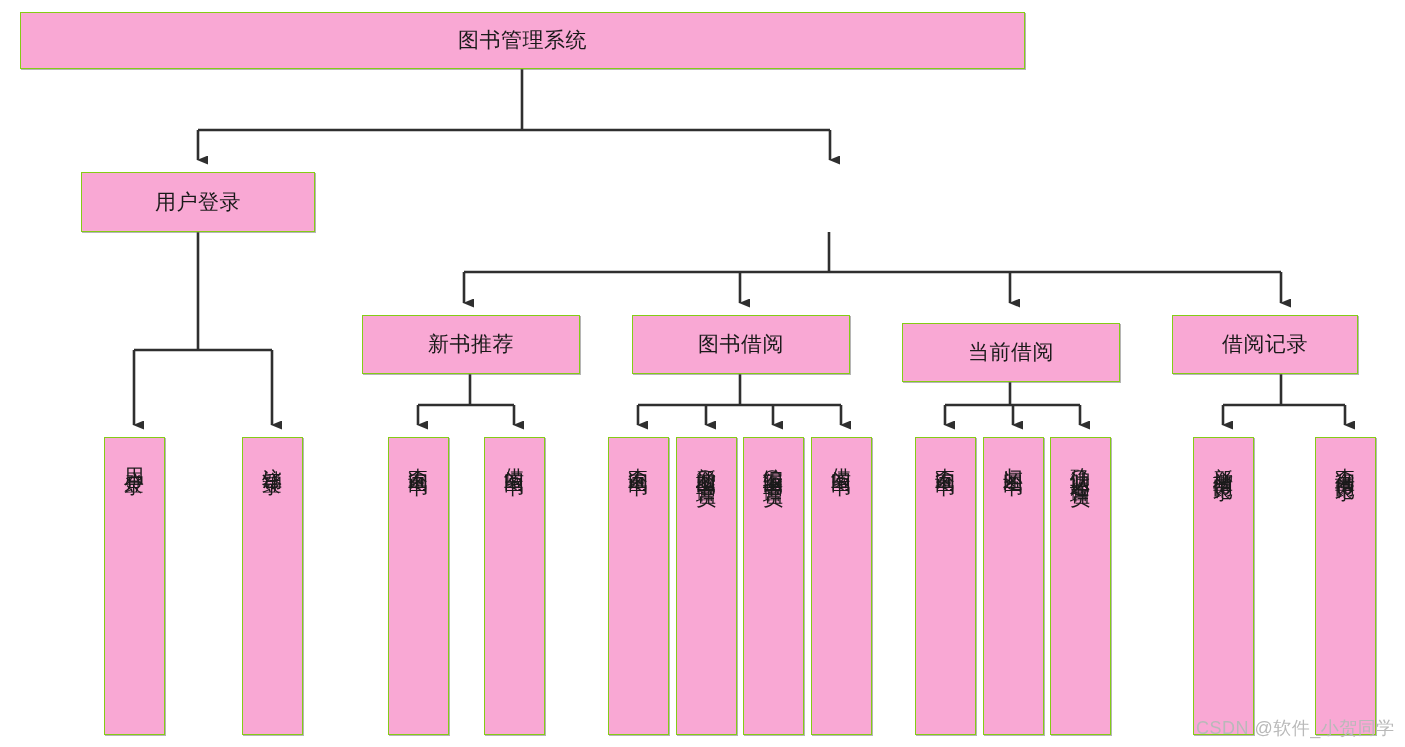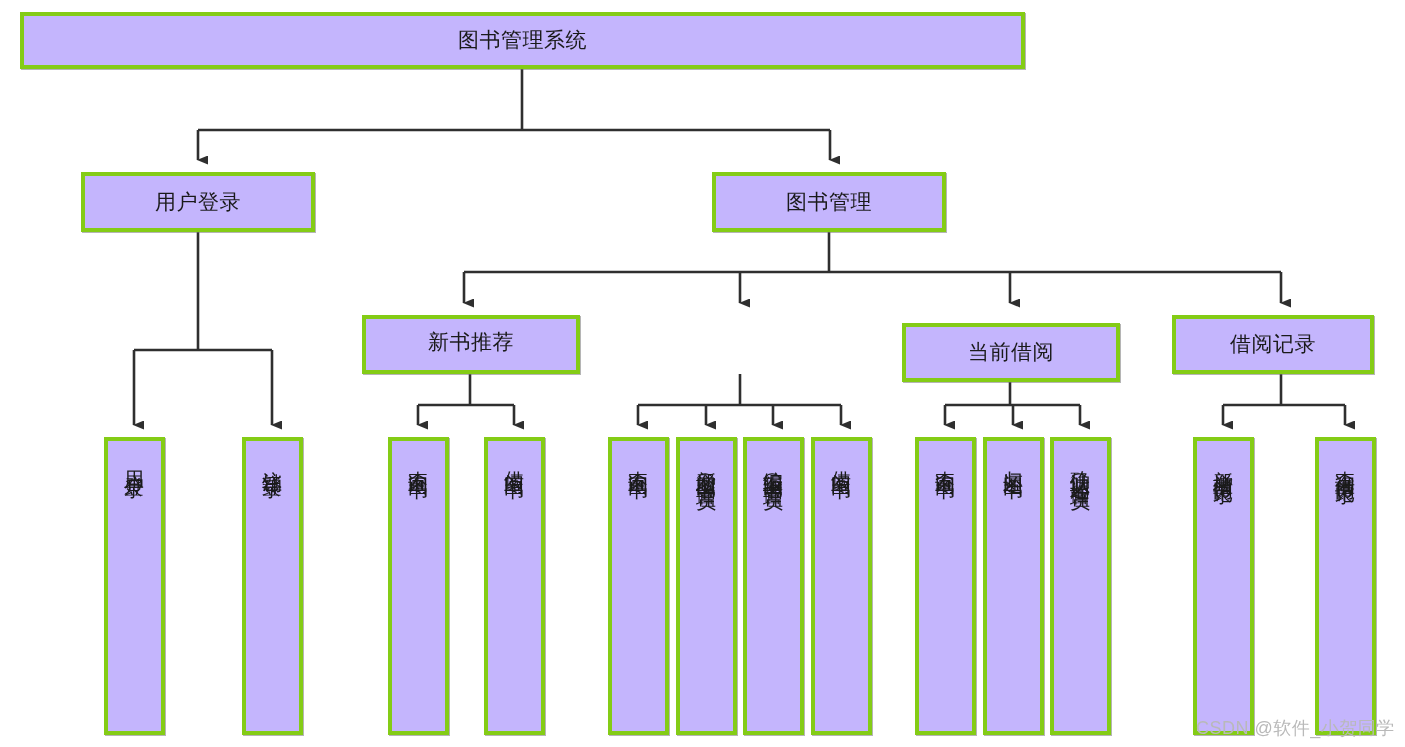--- a/index.html
+++ b/index.html
@@ -20,22 +20,22 @@
   #edges-layer {
     position: absolute;
     left: 0;
     top: 0;
     width: 1405px;
     height: 747px;
   }
   .node {
     position: absolute;
     box-sizing: border-box;
-    border: 4px solid #84cc16;
-    background: #c4b5fd;
+    border: 1px solid #84cc16;
+    background: #f9a8d4;
     display: flex;
     align-items: center;
     justify-content: center;
     color: #1a1a1a;
     box-shadow: 1px 1px 0 rgba(120,120,120,0.55);
   }
   .node-label {
     display: block;
     text-align: center;
     letter-spacing: 0.5px;
@@ -122,31 +122,31 @@
     </g>
   </svg>
 
   <div class="node root horizontal" style="left:20px; top:12px; width:1005px; height:57px;">
     <span class="node-label">图书管理系统</span>
   </div>
 
   <div class="node horizontal" style="left:81px; top:172px; width:234px; height:60px;">
     <span class="node-label">用户登录</span>
   </div>
-  <div class="node horizontal" style="left:712px; top:172px; width:234px; height:60px;">
-    <span class="node-label">图书管理</span>
+
+  <div class="node horizontal" style="left:362px; top:315px; width:218px; height:59px;">
+    <span class="node-label">新书推荐</span>
   </div>
-
-  <div class="node horizontal" style="left:362px; top:315px; width:218px; height:59px;font-family:Liberation Mono, monospace;">
-    <span class="node-label">新书推荐</span>
+  <div class="node horizontal" style="left:632px; top:315px; width:218px; height:59px;">
+    <span class="node-label">图书借阅</span>
   </div>
   <div class="node horizontal" style="left:902px; top:315px; width:218px; height:59px;margin-top:8px;">
     <span class="node-label">当前借阅</span>
   </div>
-  <div class="node horizontal" style="left:1172px; top:315px; width:202px; height:59px;">
+  <div class="node horizontal" style="left:1172px; top:315px; width:186px; height:59px;">
     <span class="node-label">借阅记录</span>
   </div>
 
   <div class="node vertical" style="left:104px; top:437px; width:61px; height:298px;">
     <span class="node-label">用户登录</span>
   </div>
   <div class="node vertical" style="left:242px; top:437px; width:61px; height:298px;">
     <span class="node-label">注销登录</span>
   </div>
   <div class="node vertical" style="left:388px; top:437px; width:61px; height:298px;">

